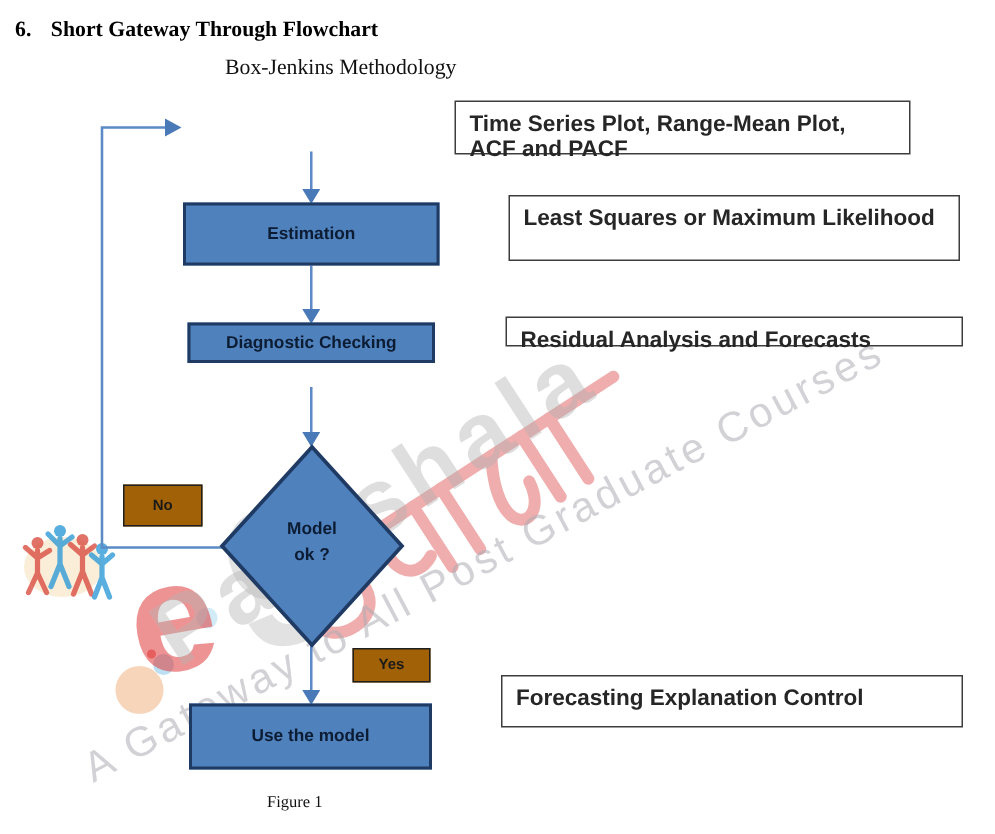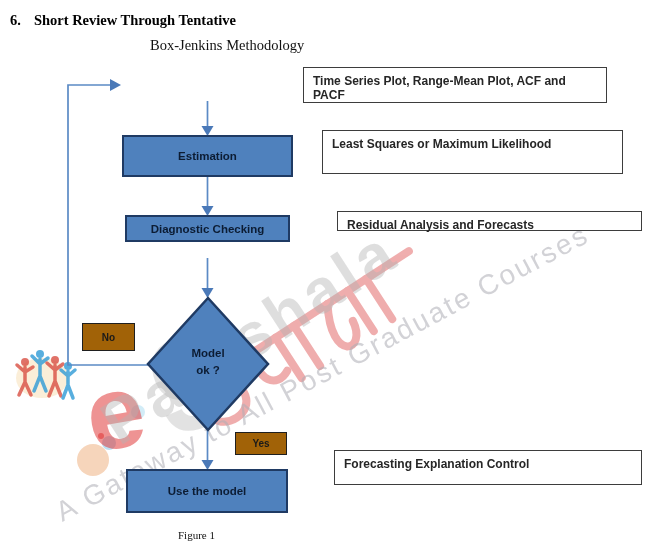--- a/index.html
+++ b/index.html
@@ -40,25 +40,25 @@
   }
   .tag-box{
     position:absolute;background:#a16207;border:1.6px solid #1f1f1f;
     display:flex;align-items:center;justify-content:center;
     font-size:10px;font-weight:700;color:#1a1a1a;z-index:3;box-sizing:border-box;
   }
   .tag-no{left:82px;top:323px;width:53px;height:28px;}
   .tag-yes{left:235px;top:432px;width:52px;height:23px;}
   .note-box{
     position:absolute;background:#ffffff;border:1.8px solid #3d3d3d;
-    padding:6px 8px 0 9px;font-size:12px;font-weight:600;color:#262626;
+    padding:6px 8px 0 9px;font-size:15px;font-weight:600;color:#262626;
     z-index:3;box-sizing:border-box;
   }
   .note-1{left:303px;top:67px;width:304px;height:36px;}
-  .note-2{left:322px;top:130px;width:301px;height:44px;}
+  .note-2{left:339px;top:130px;width:301px;height:44px;}
   .note-3{left:337px;top:211px;width:305px;height:20px;}
   .note-4{left:334px;top:450px;width:308px;height:35px;}
   
   .connectors{position:absolute;left:0;top:0;z-index:2;}
   
   .wm{position:absolute;pointer-events:none;}
   .wm-e{
     left:86px;top:360px;font-size:104px;font-weight:bold;color:#e13b3b;
     opacity:.55;transform:rotate(-10deg);z-index:1;line-height:1;
   }
@@ -121,21 +121,21 @@
       <path d="M204 0 L204 48"></path>
     </g>
   </svg>
   <div class="wm wm-nine">9</div>
   <div class="wm wm-e">e</div>
   <div class="wm wm-latin">Pathshala</div>
   <div class="wm wm-tagline">A Gateway to All Post Graduate Courses</div>
 
   <div class="section-heading">
     <span>6.</span>
-    <span>Short Review Through Tentative</span>
+    <span>Short Gateway Through Flowchart</span>
   </div>
   <div class="diagram-title">Box-Jenkins Methodology</div>
 
   <svg class="connectors" width="663" height="556" viewBox="0 0 663 556" aria-hidden="true">
     <g stroke="#5b8ac5" stroke-width="1.7" fill="none">
       <line x1="207.5" y1="101" x2="207.5" y2="127"></line>
       <line x1="207.5" y1="177" x2="207.5" y2="207"></line>
       <line x1="207.5" y1="258" x2="207.5" y2="289"></line>
       <line x1="207.5" y1="430" x2="207.5" y2="461"></line>
       <polyline points="148,365 68,365 68,85 111,85"></polyline>

